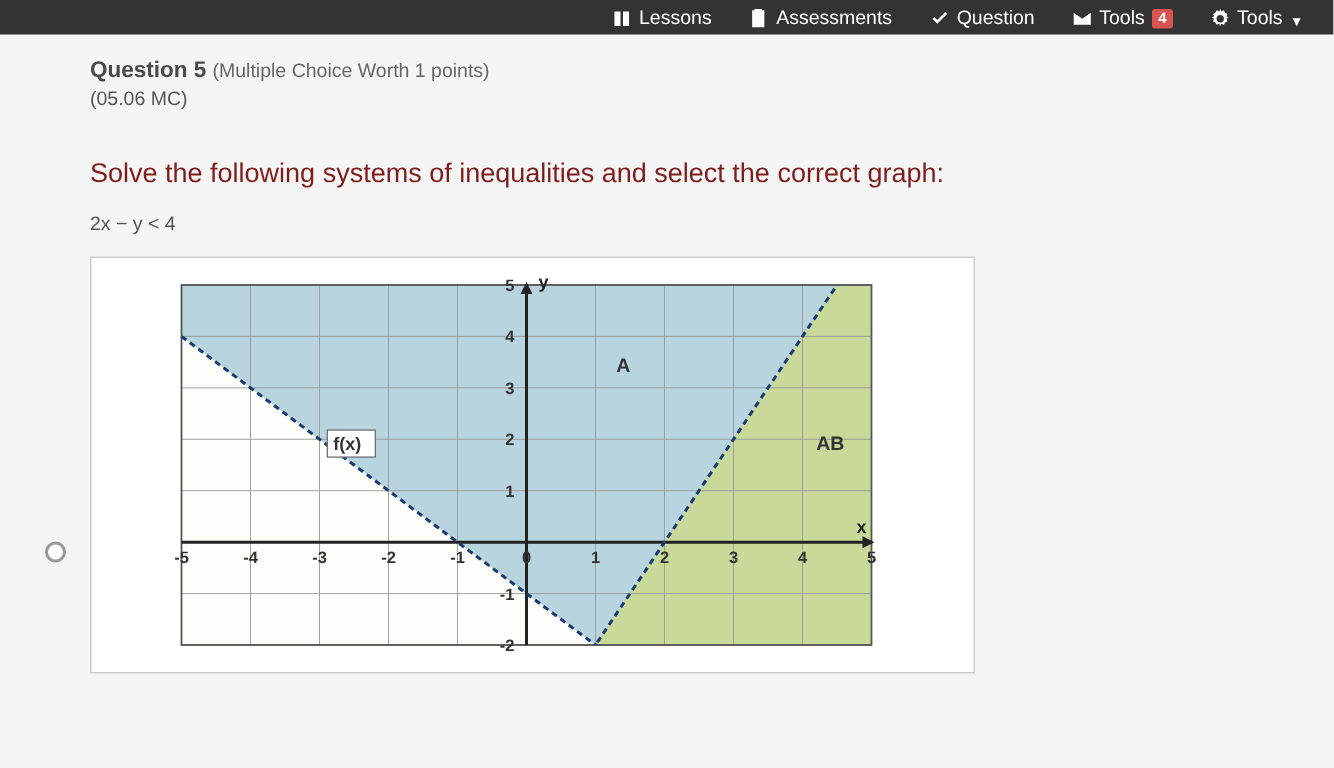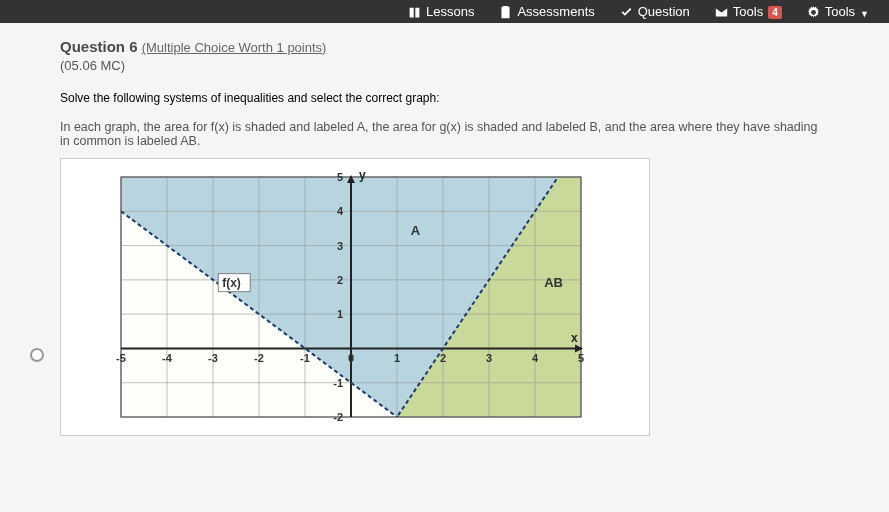--- a/index.html
+++ b/index.html
@@ -34,23 +34,23 @@
       padding: 1px 4px;
       border-radius: 2px;
       font-weight: bold;
     }
     .content {
       padding: 15px 60px;
       color: #4a4a4a;
     }
     .q-header { font-size: 15px; margin-bottom: 3px; }
     .q-header b { font-weight: bold; }
-    .q-header .sub { font-weight: normal; font-size: 13px; color: #666; text-decoration: underline; }
-    .q-code { font-size: 13px; color: #555; margin-bottom: 18px; }
-    .q-prompt { font-size: 12px; color: #000000; margin-bottom: 15px; }
+    .q-header .sub { font-weight: normal; font-size: 13px; color: #666; }
+    .q-code { font-size: 13px; color: #555; margin-bottom: 32px; }
+    .q-prompt { font-size: 18px; color: #7f1d1d; margin-bottom: 15px; }
     .eq { font-size: 13px; color: #555; margin-bottom: 2px; }
     .eq-block { margin-bottom: 15px; }
     .q-desc { font-size: 12.5px; color: #555; margin-bottom: 10px; }
     .graph-wrap {
       border: 1px solid #ccc;
       padding: 8px 30px;
       width: 590px;
       position: relative;
       background: #fff;
     }
@@ -98,28 +98,28 @@
     <svg viewBox="0 0 16 16">
         <path d="M8 5a3 3 0 100 6 3 3 0 000-6zM8 0l1 2 2-1 1 2 2 1-1 2 2 1-2 1 1 2-2 1-1 2-2-1-1 2-1-2-2 1-1-2-2-1 1-2-2-1 2-1-1-2 2-1 1-2 2 1z"></path>
       </svg>
     <span>Tools</span>
     <span style="font-size:9px;">▼</span>
   </div>
 </div>
 
 <div class="content">
   <div class="q-header">
-    <b>Question 6</b>
+    <b>Question 5</b>
     <span class="sub">(Multiple Choice Worth 1 points)</span>
   </div>
   <div class="q-code">(05.06 MC)</div>
   <div class="q-prompt">Solve the following systems of inequalities and select the correct graph:</div>
   <div class="eq-block">
+    <div class="eq">2x − y &lt; 4</div>
   </div>
-  <div class="q-desc">In each graph, the area for f(x) is shaded and labeled A, the area for g(x) is shaded and labeled B, and the area where they have shading in common is labeled AB.</div>
 
   <div style="position:relative;">
     <div class="radio-dot"></div>
     <div class="graph-wrap">
       <svg class="chart" width="520" height="260" viewBox="0 0 520 260">
           <defs>
             <clipPath id="clip">
               <rect x="30" y="10" width="460" height="240"></rect>
             </clipPath>
           </defs>

